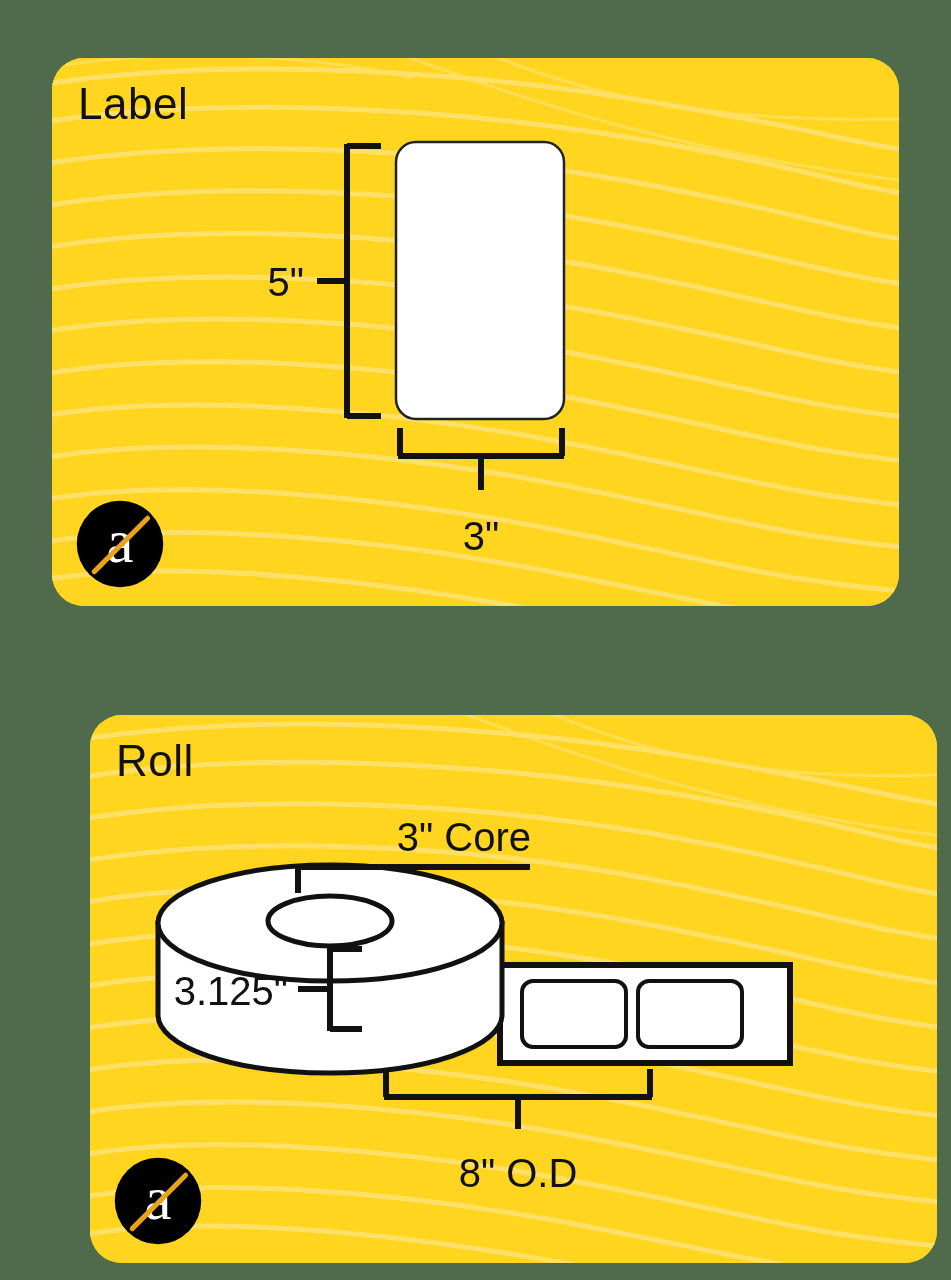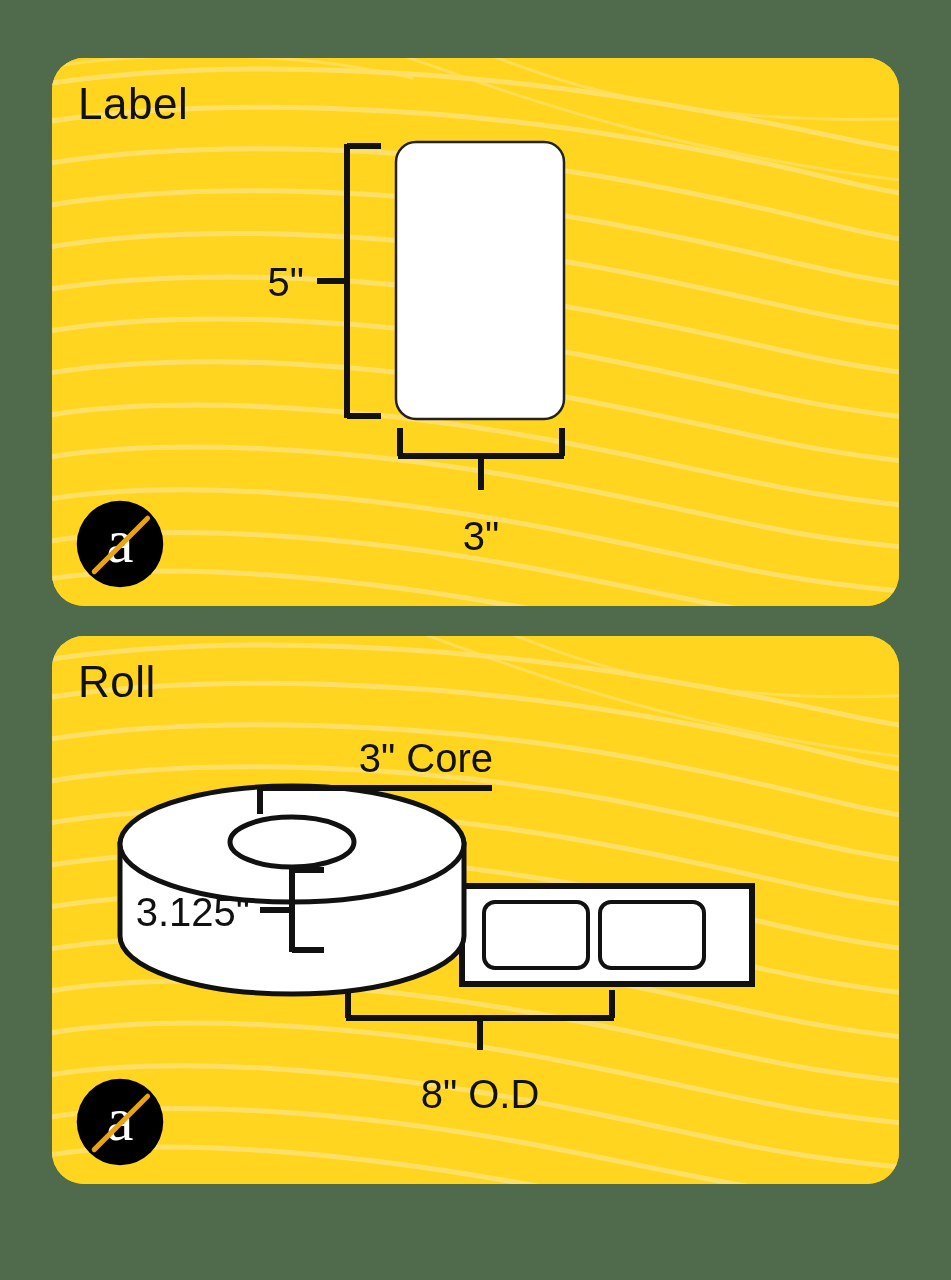--- a/index.html
+++ b/index.html
@@ -22,21 +22,21 @@
   }
   .panel {
     position: absolute;
     left: 52px;
     width: 847px;
     border-radius: 32px;
     overflow: hidden;
     background: #ffd520;
   }
   #panel-label { top: 58px; height: 548px; }
-  #panel-roll  { top: 636px; height: 548px; }
+  #panel-roll  { top: 715px; height: 548px; margin-left: 38px; }
 
   .panel-bg {
     position: absolute;
     inset: 0;
     width: 100%;
     height: 100%;
     display: block;
   }
   .panel-inner {
     position: absolute;

